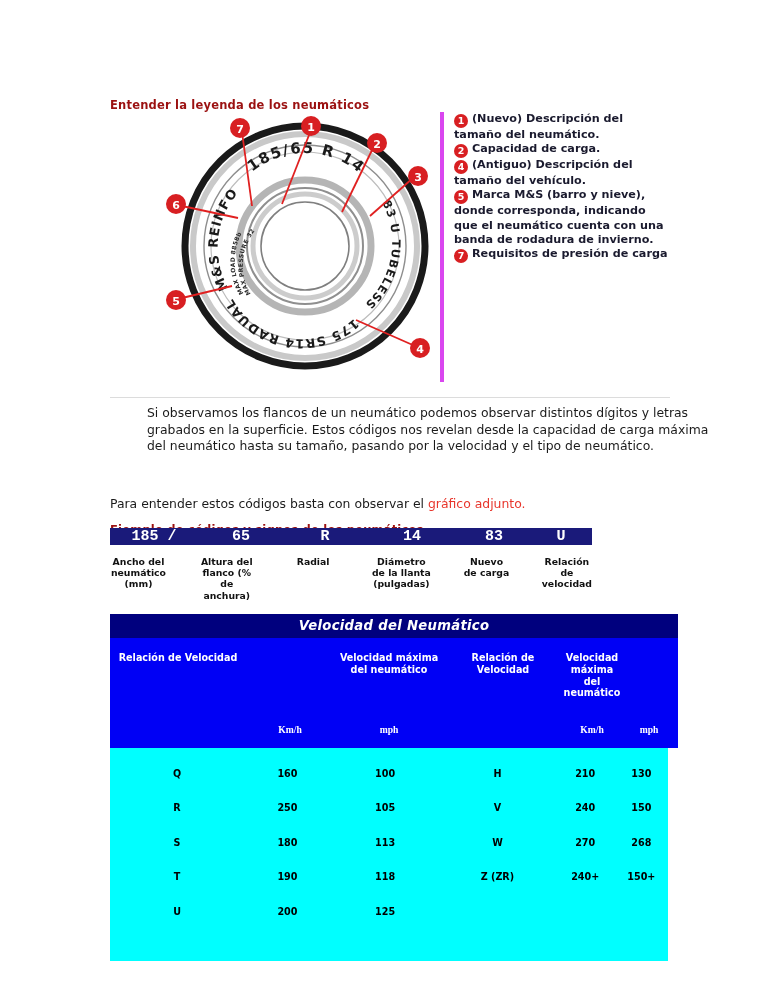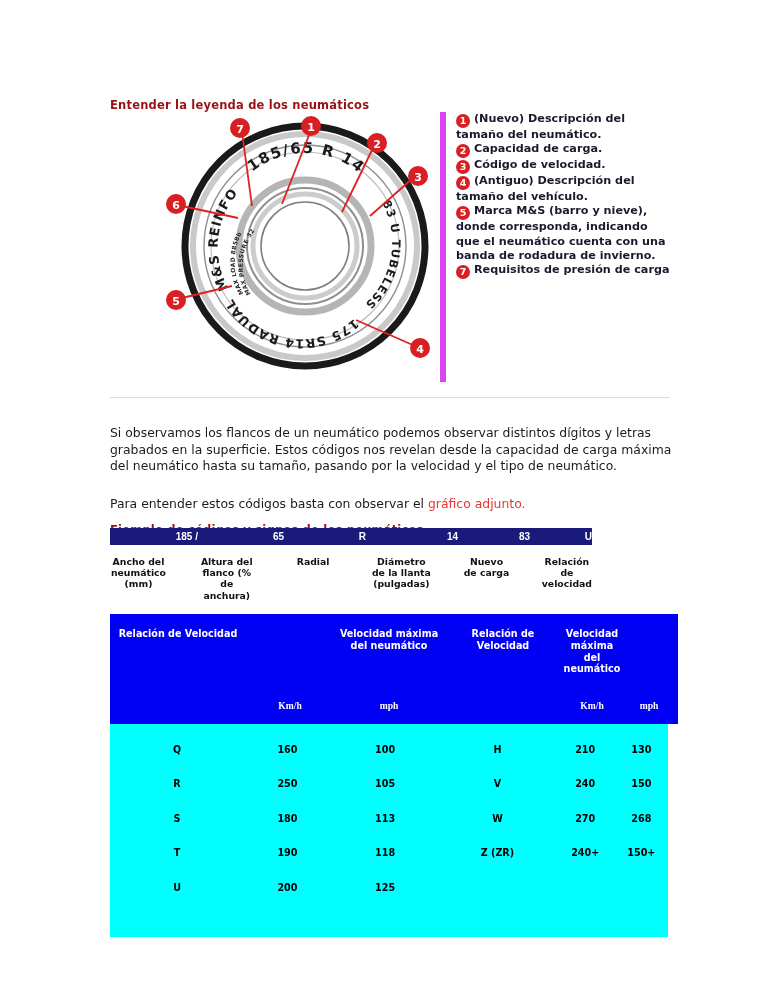--- a/index.html
+++ b/index.html
@@ -27,21 +27,21 @@
   #h-legend { top:88px; }
   #h-ejemplo { top:513px; }
 
   
   .figure { position:absolute; left:110px; top:108px; width:560px; height:275px; }
   .tire-wrap { position:absolute; left:50px; top:0px; width:290px; height:275px; }
   .tire-svg { display:block; }
 
   .legend-col {
     position:absolute; left:330px; top:4px; width:230px; height:270px;
-    border-left:6px solid #d946ef;
+    border-left:4px solid #d946ef;
     padding-left:10px;
   }
   .legend-item {
     font-family:"DejaVu Sans", sans-serif;
     font-weight:bold;
     font-size:11.2px;
     line-height:14.2px;
     color:#1a1a2e;
     margin-bottom:0px;
     text-indent:0;
@@ -67,38 +67,38 @@
   }
 
   
   .para {
     position:absolute; left:110px; width:562px;
     font-family:"DejaVu Sans", sans-serif;
     font-size:12.4px;
     line-height:16.4px;
     color:#1b1b1b;
   }
-  #p1 { top:413px; }
+  #p1 { top:393px;margin-left:37px; }
   #p2 { top:484px; }
   .link-red { color:#e8362c; }
 
   
   .tbl1 { position:absolute; left:110px; top:528px; width:482px; }
   .tbl1-head {
     display:flex;
     background:#1a1a7a;
     height:17px;
     align-items:center;
   }
   .tbl1-head > div {
     color:#ffffff;
-    font-family:Liberation Sans, sans-serif;
-    font-weight:bold;
-    font-size:10px;
-    text-align:right;
+    font-family:Liberation Mono, monospace;
+    font-weight:bold;
+    font-size:15px;
+    text-align:center;
   }
   .tbl1-sub { display:flex; padding-top:11px;gap:32px; }
   .tbl1-sub > div {
     font-family:"DejaVu Sans", sans-serif;
     font-weight:bold;
     font-size:9.3px;
     line-height:11.2px;
     text-align:center;
     color:#111111;
   }
@@ -240,21 +240,20 @@
         <g>
             <circle cx="80" cy="20" r="10" fill="#d81f22"></circle>
             <text x="80" y="24.5" text-anchor="middle" font-family="DejaVu Sans, sans-serif" font-size="11" font-weight="bold" fill="#ffffff">7</text>
           </g>
       </svg>
     </div>
 
     <div class="legend-col">
       <div class="legend-item"><span class="lnum">1</span><span>(Nuevo) Descripción del tamaño del neumático.</span></div>
       <div class="legend-item"><span class="lnum">2</span><span>Capacidad de carga.</span></div>
-      <div class="legend-item"><span class="lnum">3</span><span>Código de velocidad.</span></div>
       <div class="legend-item"><span class="lnum">4</span><span>(Antiguo) Descripción del tamaño del vehículo.</span></div>
       <div class="legend-item"><span class="lnum">5</span><span>Marca M&amp;S (barro y nieve), donde corresponda, indicando que el neumático cuenta con una banda de rodadura de invierno.</span></div>
       <div class="legend-item"><span class="lnum">7</span><span>Requisitos de presión de carga</span></div>
     </div>
   </div>
 
   <hr class="rule">
 
   <p class="para" id="p1">Si observamos los flancos de un neumático podemos observar distintos dígitos y letras grabados en la superficie. Estos códigos nos revelan desde la capacidad de carga máxima del neumático hasta su tamaño, pasando por la velocidad y el tipo de neumático.</p>
   <p class="para" id="p2"><span>Para entender estos códigos basta con observar el </span><span class="link-red">gráfico adjunto.</span></p>
@@ -274,20 +273,21 @@
       <div class="c1">Ancho del neumático (mm)</div>
       <div class="c2">Altura del flanco (% de anchura)</div>
       <div class="c3">Radial</div>
       <div class="c4">Diámetro de la llanta (pulgadas)</div>
       <div class="c5">Nuevo de carga</div>
       <div class="c6">Relación de velocidad</div>
     </div>
   </div>
 
   <div class="tbl2">
+    <div class="tbl2-title">Velocidad del Neumático</div>
     <div class="tbl2-bluebody">
       <div class="tbl2-hdrrow">
         <div class="v1">Relación de Velocidad</div>
         <div class="v2"></div>
         <div class="v3">Velocidad máxima del neumático</div>
         <div class="v4">Relación de Velocidad</div>
         <div class="v5">Velocidad máxima del neumático</div>
         <div class="v6"></div>
       </div>
       <div class="tbl2-unitrow">

